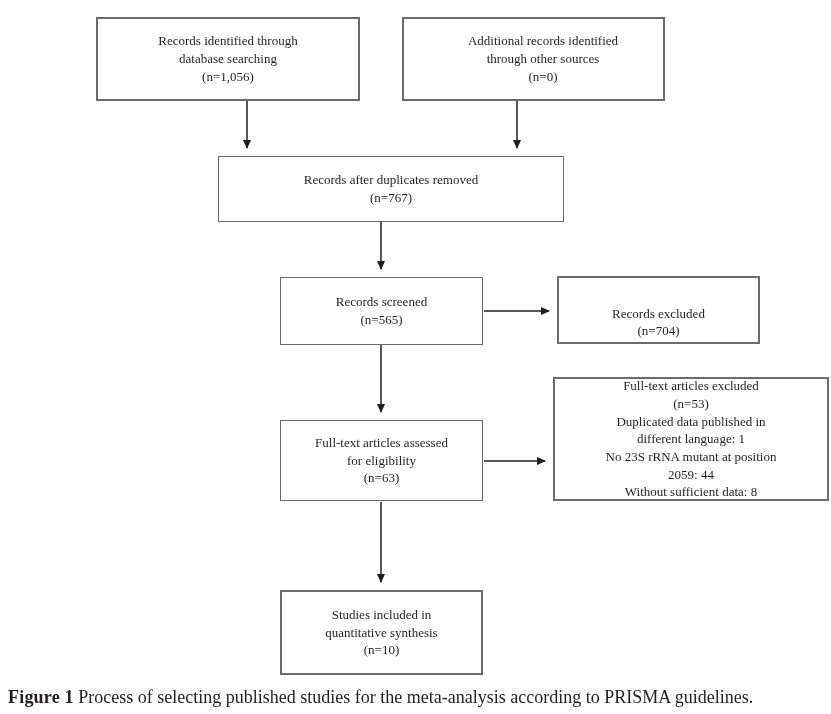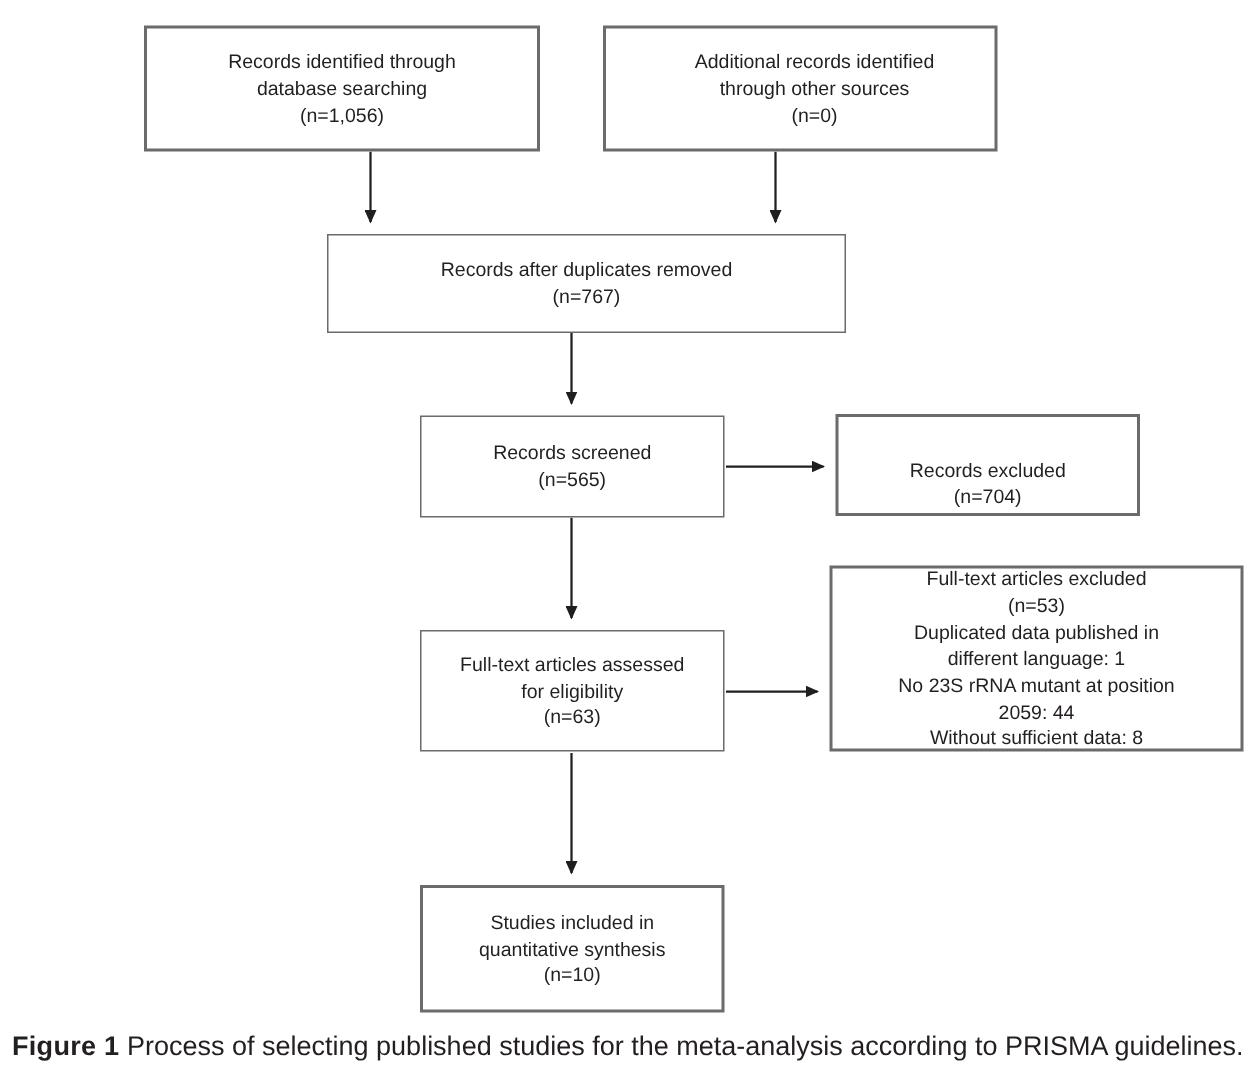--- a/index.html
+++ b/index.html
@@ -11,21 +11,21 @@
   html, body {
     margin: 0;
     padding: 0;
     background: #ffffff;
   }
   .figure-canvas {
     position: relative;
     width: 831px;
     height: 714px;
     background: var(--background);
-    font-family: Liberation Sans, sans-serif;
+    font-family: Liberation Serif, serif;
     color: var(--text);
     overflow: hidden;
     border-radius: 14px;
   }
   .arrows {
     position: absolute;
     left: 0;
     top: 0;
     width: 831px;
     height: 714px;

